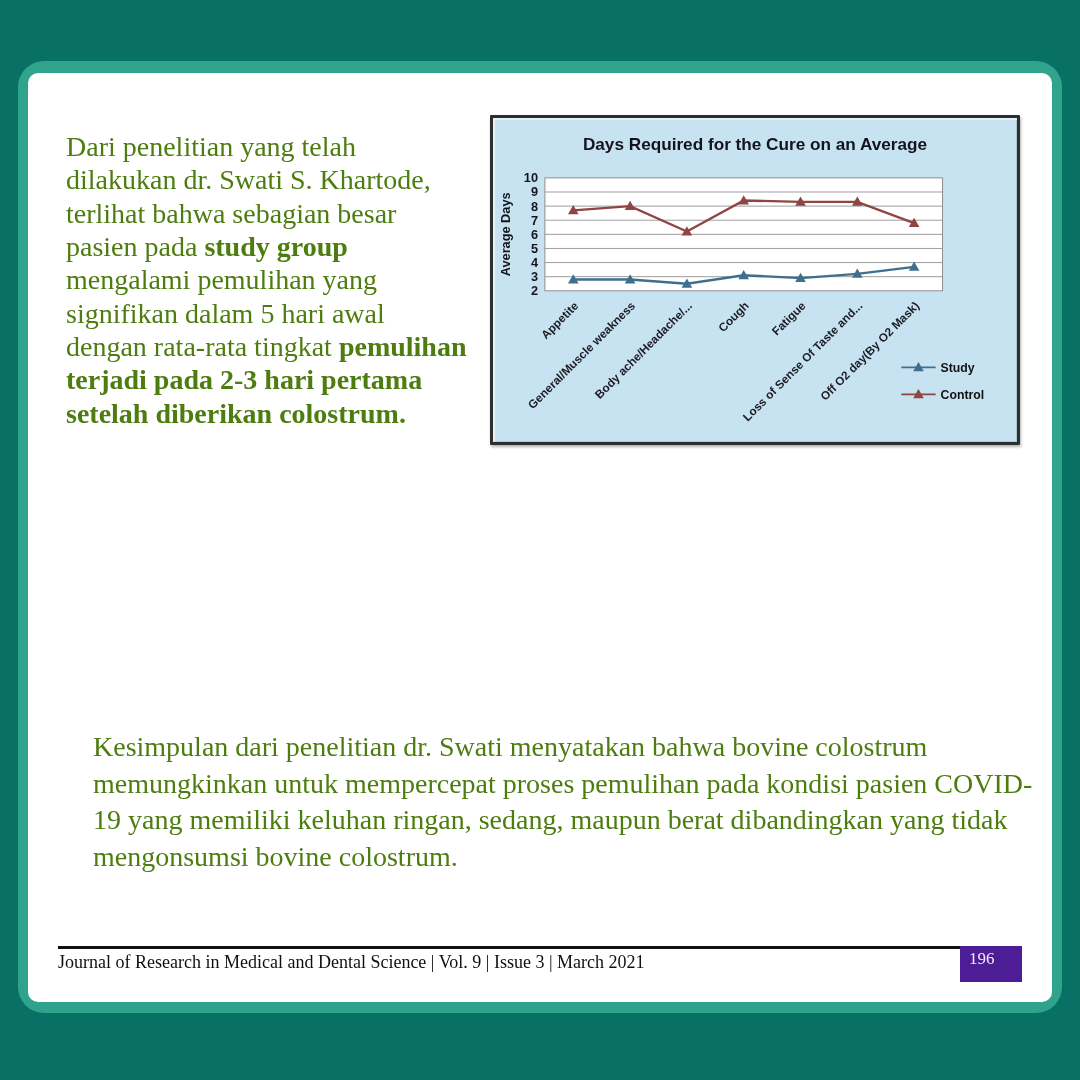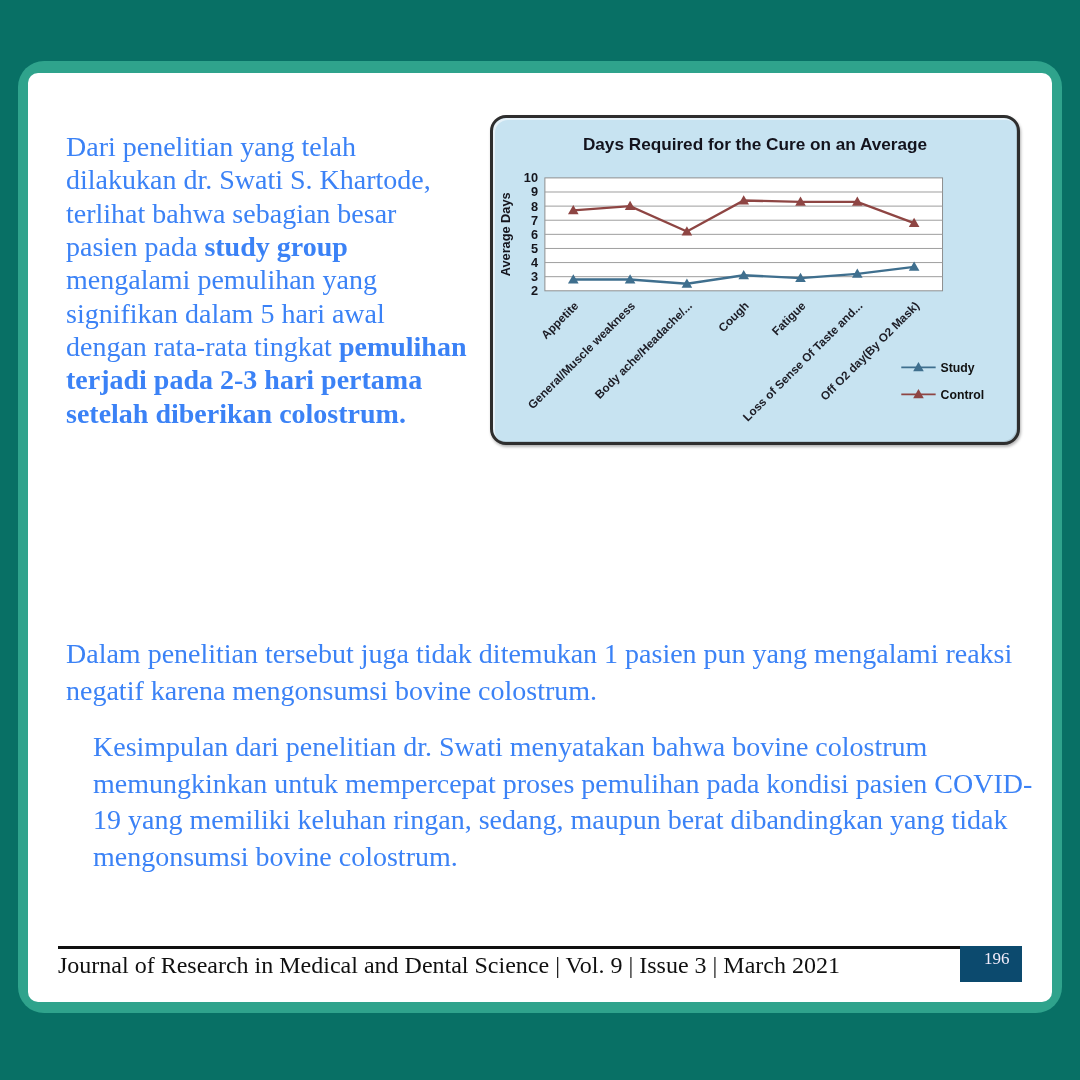--- a/index.html
+++ b/index.html
@@ -26,62 +26,62 @@
     position: absolute;
     left: 10px; top: 12px;
     width: 1024px; height: 929px;
     background: #ffffff;
     border-radius: 10px;
   }
 
   .para {
     position: absolute;
     margin: 0;
-    color: #3b82f6;
+    color: #4d7c0f;
     font-size: 28px;
   }
   .para b { font-weight: bold; }
   .para1 { left: 38px; top: 57px;  width: 406px; line-height: 1.19; }
   .para2 { left: 38px; top: 420px; width: 952px; line-height: 1.31; }
   .para3 { left: 38px; top: 563px; width: 952px; line-height: 1.31; }
   .para4 { left: 38px; top: 656px; width: 952px; line-height: 1.31; margin-left: 27px; }
 
   .chart-panel {
     position: absolute;
     left: 462px; top: 42px;
     width: 530px; height: 330px;
     background: #C7E3F1;
     border: 3px solid #2e2e2e;
-    border-radius: 16px;
+    border-radius: 1px;
     box-shadow: inset 2px 2px 0 rgba(255,255,255,0.55),
                 inset -1px -1px 0 rgba(0,0,0,0.12),
                 1px 2px 3px rgba(0,0,0,0.30);
   }
   .chart-canvas { position: absolute; inset: 0; }
 
   .footer-rule {
     position: absolute;
     left: 30px; top: 873px;
     width: 963px; height: 3px;
     background: #101010;
   }
   .footer-text {
     position: absolute;
     left: 30px; top: 879px;
-    font-size: 24px;
+    font-size: 18px;
     color: #101010;
   }
   .page-badge {
     position: absolute;
     left: 932px; top: 873px;
     width: 62px; height: 36px;
-    background: #0c4a6e;
+    background: #4c1d95;
     color: #f2ecfa;
     font-size: 17px;
-    padding: 3px 0 0 24px;
+    padding: 3px 0 0 9px;
   }
 </style>
 </head>
 <body>
 
 <div class="page">
   <div class="frame">
     <div class="sheet">
 
       <p class="para para1"><span>Dari penelitian yang telah dilakukan dr. Swati S. Khartode, terlihat bahwa sebagian besar pasien pada </span><b>study group</b><span> mengalami pemulihan yang signifikan dalam 5 hari awal dengan rata-rata tingkat </span><b>pemulihan terjadi pada 2-3 hari pertama setelah diberikan colostrum.</b></p>
@@ -133,21 +133,20 @@
               <line x1="414" y1="254" x2="449" y2="254" stroke="#3F6F8E" stroke-width="2"></line>
               <path d="M 431.5 248.6 L 436.9 258 L 426.1 258 Z" fill="#3F6F8E"></path>
               <text x="454" y="258.5" font-size="12.5" font-weight="600" fill="#111" font-family="Liberation Sans, sans-serif">Study</text>
               <line x1="414" y1="281.5" x2="449" y2="281.5" stroke="#8E4543" stroke-width="2"></line>
               <path d="M 431.5 276.1 L 436.9 285.5 L 426.1 285.5 Z" fill="#8E4543"></path>
               <text x="454" y="286" font-size="12.5" font-weight="600" fill="#111" font-family="Liberation Sans, sans-serif">Control</text>
             </svg></div>
       </div>
 
 
-      <p class="para para3"><span>Dalam penelitian tersebut juga tidak ditemukan 1 pasien pun yang mengalami reaksi negatif karena mengonsumsi bovine colostrum.</span></p>
 
       <p class="para para4"><span>Kesimpulan dari penelitian dr. Swati menyatakan bahwa bovine colostrum memungkinkan untuk mempercepat proses pemulihan pada kondisi pasien COVID-19 yang memiliki keluhan ringan, sedang, maupun berat dibandingkan yang tidak mengonsumsi bovine colostrum.</span></p>
 
       <div class="footer-rule"></div>
       <div class="footer-text">Journal of Research in Medical and Dental Science | Vol. 9 | Issue 3 | March 2021</div>
       <div class="page-badge">196</div>
 
     </div>
   </div>
 </div>

